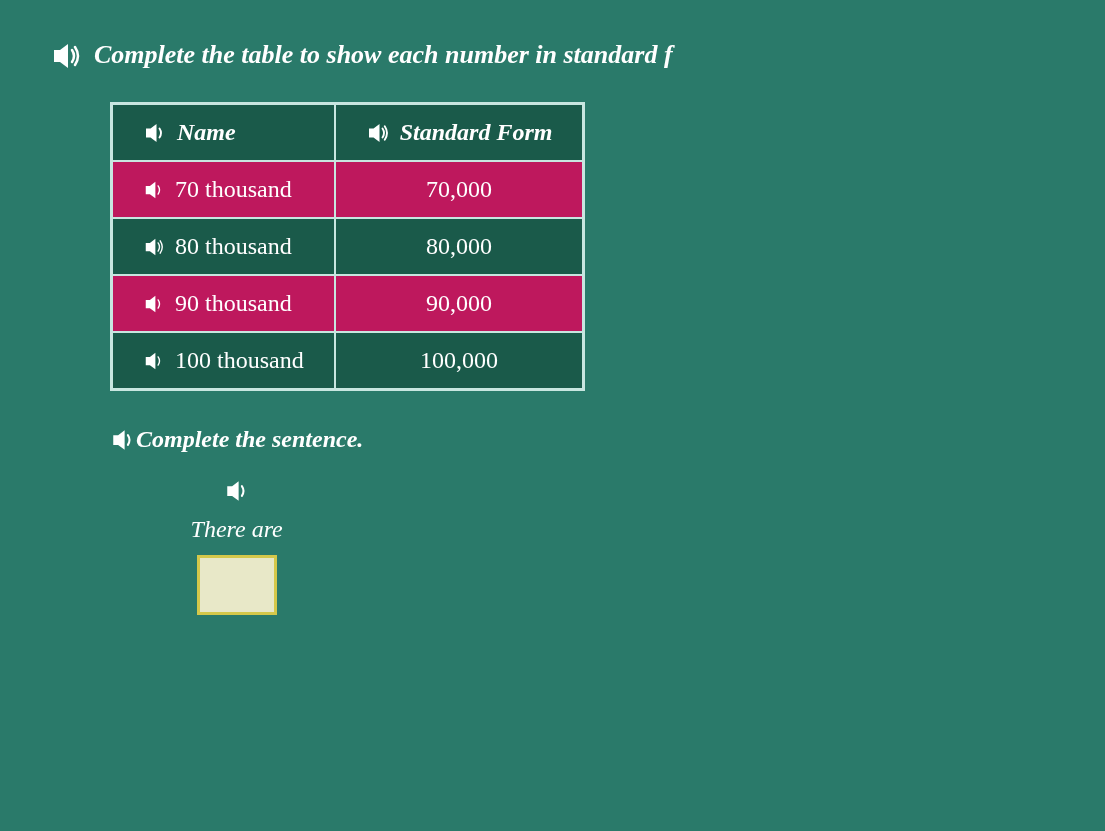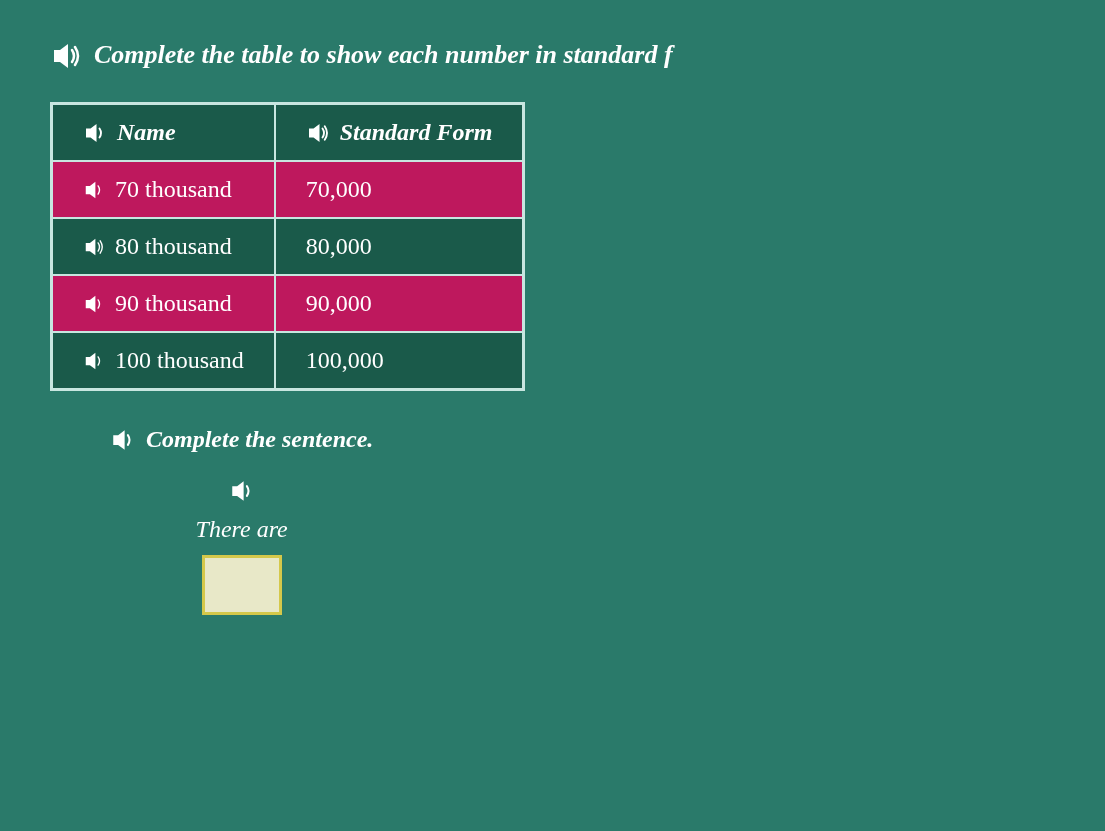--- a/index.html
+++ b/index.html
@@ -34,20 +34,21 @@
     }
 
     .instruction-text {
       color: white;
       font-size: 26px;
       font-weight: bold;
       font-style: italic;
     }
 
     .table-container {
+      margin-left: 60px;
       margin-bottom: 35px;
       border-radius: 10px;
     }
 
     table {
       border-collapse: collapse;
       border: 3px solid #c8e6e0;
     }
 
     table td, table th {
@@ -76,33 +77,32 @@
       background-color: #1a5a4a;
     }
 
     .name-cell {
       display: flex;
       align-items: center;
       gap: 10px;
     }
 
     .value-cell {
-      text-align: left;
+      text-align: center;
       font-size: 24px;
     }
 
     .sentence-section {
       margin-left: 60px;
       margin-bottom: 30px;
     }
 
     .sentence-instruction {
       display: flex;
       align-items: center;
-      gap: 10px;
       margin-bottom: 25px;
     }
 
     .sentence-instruction-text {
       color: white;
       font-size: 24px;
       font-weight: bold;
       font-style: italic;
     }
 

